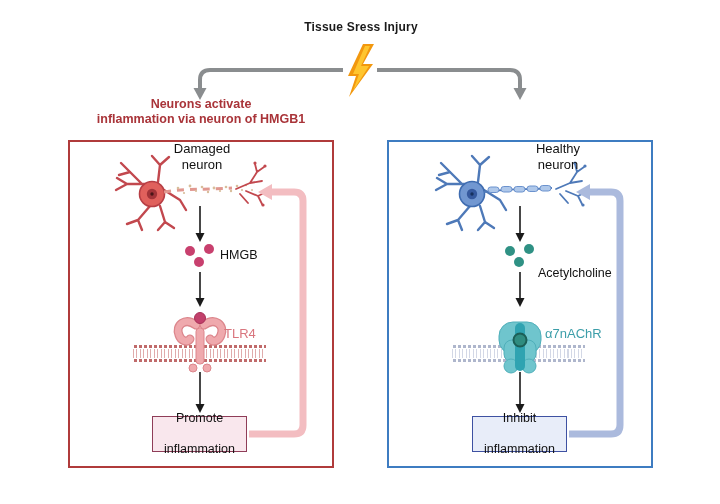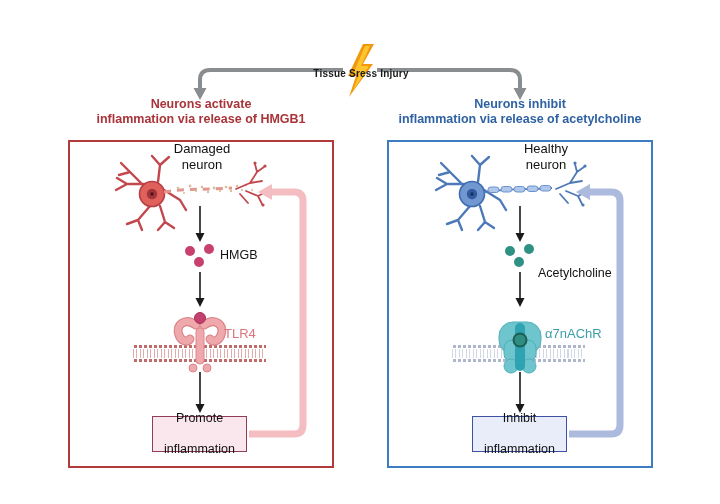--- a/index.html
+++ b/index.html
@@ -8,29 +8,29 @@
     --left-outcome-border:#8F3D58;
     --right-accent:#2F62A2; --right-panel-border:#3E7CC1; --right-receptor-label:#3C9EA9;
     --right-ligand-dot:#2F9184; --right-feedback:#ABBADD; --right-outcome-fill:#E8EDF9;
     --right-outcome-border:#3E51A2;
     --lightning:#F6A01B; --connector-gray:#8A8D8F; --ink:#1A1A1A;
   }
   html,body{margin:0;padding:0;background:#fff;}
   .stage{position:relative;width:720px;height:504px;background:#ffffff;overflow:hidden;
          font-family:"Liberation Sans", sans-serif;color:var(--ink);}
   .abs{position:absolute;}
-  .title{left:211px;top:20px;width:300px;text-align:center;font-size:10px;font-weight:700;letter-spacing:.2px;margin-top:48px;}
+  .title{left:211px;top:20px;width:300px;text-align:center;font-size:12px;font-weight:700;letter-spacing:.2px;}
   .branch-heading{top:97px;width:266px;text-align:center;font-size:12.5px;font-weight:700;line-height:15px;}
   .branch-heading.l{left:68px;color:var(--left-accent);}
   .branch-heading.r{left:387px;color:var(--right-accent);}
   .panel{border:2px solid;width:262px;height:324px;top:140px;background:transparent;}
   .panel.l{left:68px;border-color:var(--left-panel-border);}
   .panel.r{left:387px;border-color:var(--right-panel-border);}
   .neuron-label{top:141px;width:264px;text-align:center;font-size:13px;line-height:16px;color:#111;}
-  .neuron-label.l{left:70px;} .neuron-label.r{left:389px;padding-left:25px;}
+  .neuron-label.l{left:70px;} .neuron-label.r{left:401px;padding-left:25px;}
   .ligand-label{font-size:12.5px;color:#111;}
   .ligand-label.l{left:220px;top:248px;} .ligand-label.r{left:538px;top:248px;margin-top:18px;}
   .receptor-label{font-size:13px;}
   .receptor-label.l{left:224px;top:326px;color:var(--left-receptor-label);}
   .receptor-label.r{left:545px;top:326px;color:var(--right-receptor-label);}
   .outcome{width:93px;height:34px;top:416px;border:1.5px solid;display:flex;flex-direction:column;
            align-items:center;justify-content:center;font-size:12.5px;line-height:15px;color:#111;gap:16px;}
   .outcome.l{left:152px;background:var(--left-outcome-fill);border-color:var(--left-outcome-border);}
   .outcome.r{left:472px;background:var(--right-outcome-fill);border-color:var(--right-outcome-border);}
   .membrane{top:344px;width:133px;height:19px;
@@ -224,25 +224,21 @@
     <g>
       <path class="fb-r" d="M569,434 H611 Q620,434 620,425 V201 Q620,192 611,192 H590"></path>
       <polygon class="fb-r-head" points="576,192 590,184 590,200"></polygon>
     </g>
   </svg>
 
   <div class="abs title">Tissue Sress Injury</div>
 
   <div class="abs branch-heading l">
     <div>Neurons activate</div>
-    <div>inflammation via release of HMGB1</div>
-  </div>
-  <div class="abs branch-heading r">
-    <div>Neurons inhibit</div>
-    <div>inflammation via release of acetylcholine</div>
+    <div>inflammation via neuron of HMGB1</div>
   </div>
 
   <div class="abs neuron-label l">
     <div>Damaged</div>
     <div>neuron</div>
   </div>
   <div class="abs neuron-label r">
     <div>Healthy</div>
     <div>neuron</div>
   </div>

